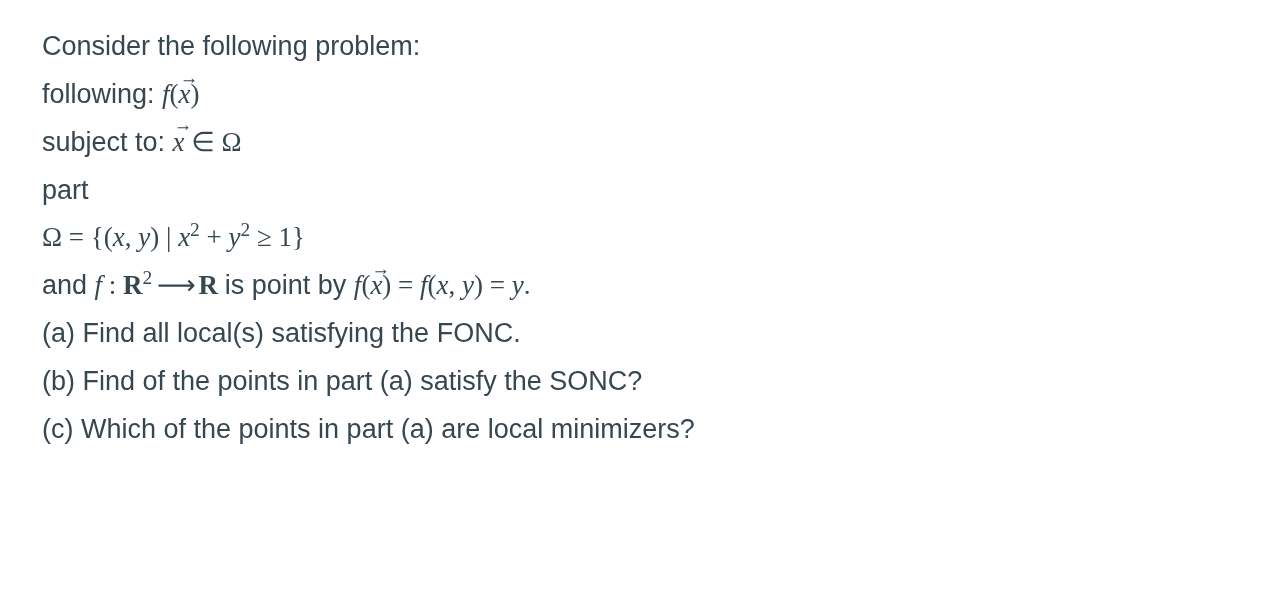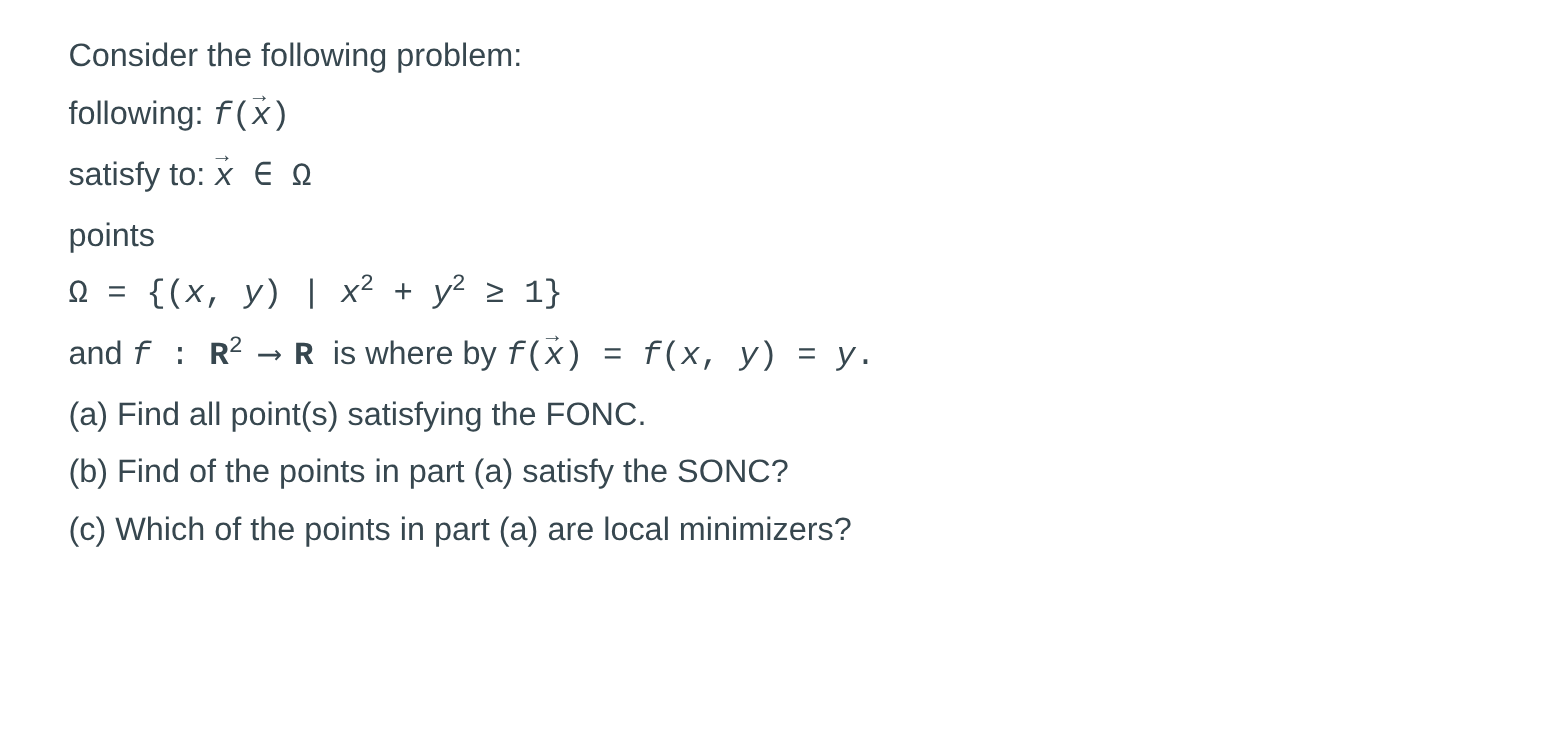--- a/index.html
+++ b/index.html
@@ -5,31 +5,31 @@
     body {
       margin: 0;
       padding: 20px 40px;
       font-family: -apple-system, BlinkMacSystemFont, "Segoe UI", Helvetica, Arial, sans-serif;
       color: #37474f;
       font-size: 27px;
       line-height: 1.55;
       width: 1204px;
     }
     .math {
-      font-family: Liberation Mono, monospace;
+      font-family: Liberation Serif, serif;
       font-style: italic;
     }
     .math-up {
       font-style: normal;
     }
     .indent {
       margin-left: 50px;
     }
     .line {
-      margin: 6px 17px;
+      margin: 6px 2px;
     }
     .vec {
       position: relative;
       display: inline-block;
     }
     .vec::after {
       content: "→";
       position: absolute;
       top: -0.56em;
       left: 0.06em;
@@ -55,42 +55,42 @@
 <div class="line">Consider the following problem:</div>
 
 <div class="line indent">
   <span>following: </span>
   <span class="math">
     <span>f</span><span class="math-up">(</span><span class="vec">x</span><span class="math-up">)</span>
   </span>
 </div>
 
 <div class="line indent">
-  <span>satisfy to: </span>
+  <span>subject to: </span>
   <span class="math">
     <span class="vec">x</span><span class="math-up"> ∈ </span><span class="math-up">Ω</span>
   </span>
 </div>
 
-<div class="line">points</div>
+<div class="line">part</div>
 
 <div class="line">
   <span class="math">
     <span class="math-up">Ω = {(</span><span>x</span><span class="math-up">, </span><span>y</span><span class="math-up">) | </span><span>x</span><span class="sup math-up">2</span><span class="math-up"> + </span><span>y</span><span class="sup math-up">2</span><span class="math-up"> ≥ 1}</span>
   </span>
 </div>
 
 <div class="line">
   <span>and </span>
   <span class="math">
     <span>f</span><span class="math-up"> : </span><span class="bold math-up">R</span><span class="sup math-up">2</span><span class="math-up arrow"> ⟶ </span><span class="bold math-up">R</span>
   </span>
-  <span> is where by </span>
+  <span> is point by </span>
   <span class="math">
     <span>f</span><span class="math-up">(</span><span class="vec">x</span><span class="math-up">)</span><span class="math-up"> = </span><span>f</span><span class="math-up">(</span><span>x</span><span class="math-up">, </span><span>y</span><span class="math-up">)</span><span class="math-up"> = </span><span>y</span><span class="math-up">.</span>
   </span>
 </div>
 
-<div class="line">(a) Find all point(s) satisfying the FONC.</div>
+<div class="line">(a) Find all local(s) satisfying the FONC.</div>
 
 <div class="line">(b) Find of the points in part (a) satisfy the SONC?</div>
 
 <div class="line">(c) Which of the points in part (a) are local minimizers?</div>
 
 </body></html>

